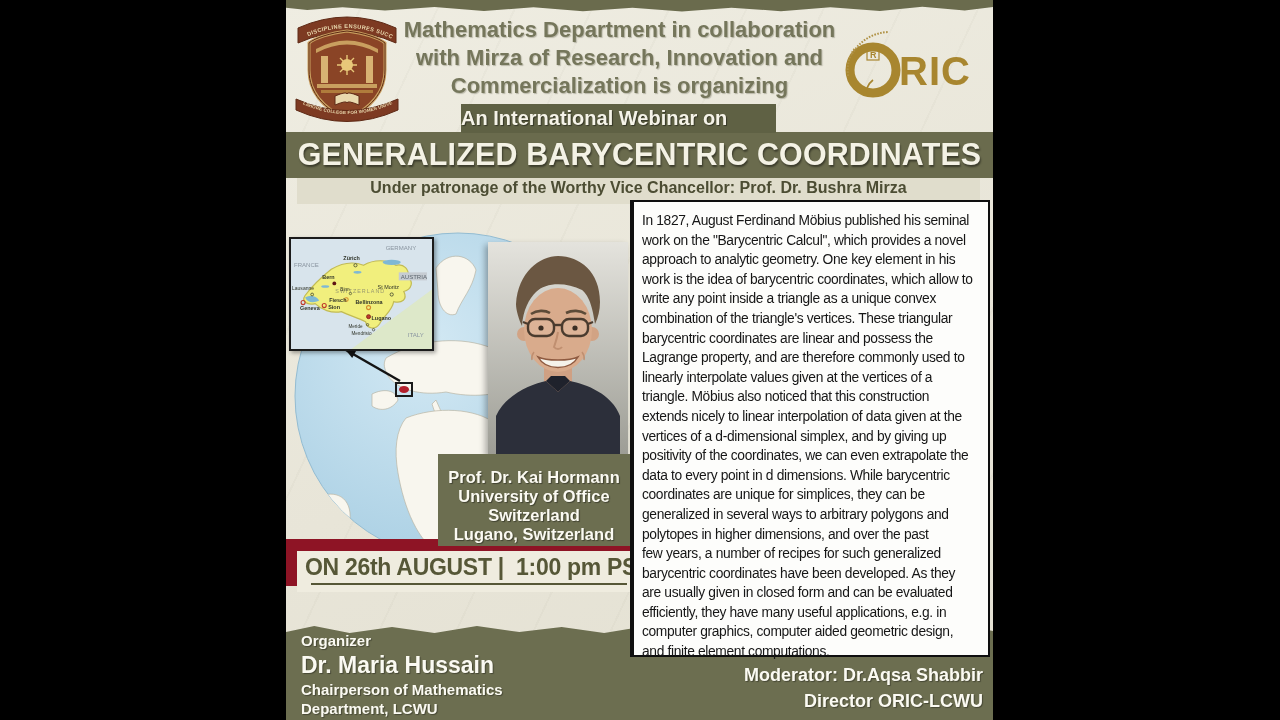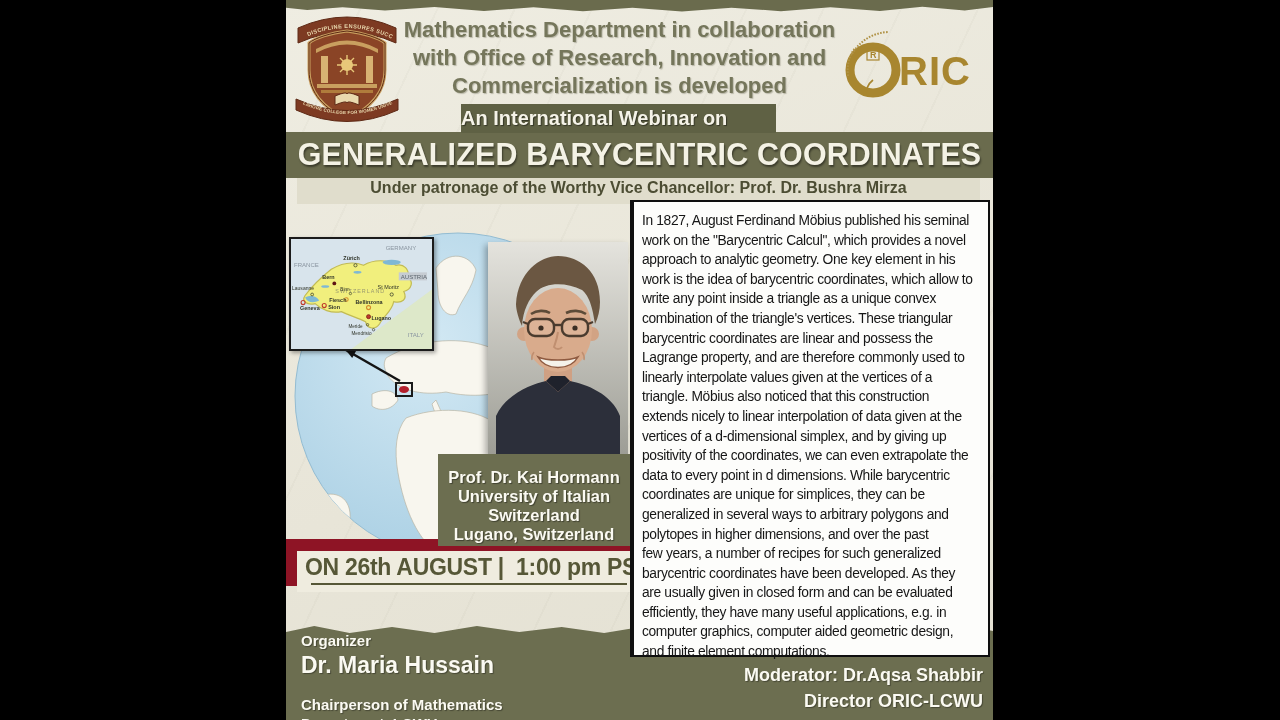--- a/index.html
+++ b/index.html
@@ -48,21 +48,21 @@
           border:2px solid #0f0f0f;border-left-width:4px;box-sizing:border-box;z-index:5;
           padding:9px 12px 0 8px;color:#161616;font-size:13.8px;line-height:19.6px;
           letter-spacing:-0.35px;}
   
   .footer{position:absolute;left:0;top:620px;width:100%;height:100px;background:#6c6e50;z-index:2;
           clip-path:polygon(0 12%,4% 6%,9% 13%,15% 7%,21% 13%,27% 6%,33% 12%,39% 7%,45% 13%,51% 6%,57% 12%,63% 7%,69% 13%,75% 6%,81% 12%,87% 7%,93% 13%,97% 7%,100% 11%,100% 100%,0 100%);}
   .organizer{position:absolute;left:15px;top:12px;color:#fbfaf2;text-shadow:1px 1px 1px rgba(0,0,0,0.35);}
   .organizer .lbl{font-weight:bold;font-size:15px;}
   .organizer .nm{font-weight:bold;font-size:23px;margin-top:3px;}
   .organizer .r1,.organizer .r2{font-weight:bold;font-size:15px;line-height:19px;}
-  .organizer .r1{margin-top:16px;}
+  .organizer .r1{margin-top:1px;}
   .moderator{position:absolute;right:10px;top:42px;text-align:right;color:#fbfaf2;font-weight:bold;
           font-size:18px;line-height:26px;text-shadow:1px 1px 1px rgba(0,0,0,0.35);}
 </style>
 </head>
 <body>
 
 <div class="stage">
   <div class="poster">
 
     <div class="top-strip"></div>
@@ -83,22 +83,22 @@
       <path d="M45,57 h20 M55,47 v20 M48,50 l14,14 M62,50 l-14,14" stroke="#e8c87a" stroke-width="1.4"></path>
       <rect x="25" y="76" width="60" height="4" fill="#c99f5f"></rect>
       <rect x="29" y="82" width="52" height="3" fill="#b07c3c"></rect>
       <path d="M43,88 Q55,83 55,86 Q55,83 67,88 L67,97 Q55,92 55,95 Q55,92 43,97 Z" fill="#e9d9ae" stroke="#5e2a16" stroke-width="1"></path>
       <path d="M4,91 Q55,114 106,91 L106,102 Q55,125 4,102 Z" fill="#7d3a22" stroke="#5e2a16" stroke-width="1"></path>
       <text font-size="4.5" font-weight="bold" fill="#e9d9ae" letter-spacing="0.2"><textPath href="#crestBotArc" startOffset="3%">LAHORE COLLEGE FOR WOMEN UNIVERSITY</textPath></text>
     </svg>
 
     <div class="header-text">
       <div>Mathematics Department in collaboration</div>
-      <div>with Office of Research, Innovation and</div>
-      <div>Commercialization is developed</div>
+      <div>with Mirza of Research, Innovation and</div>
+      <div>Commercialization is organizing</div>
     </div>
 
     <svg class="oric" viewBox="0 0 142 84">
       <circle cx="30" cy="50" r="23" fill="none" stroke="#a8862f" stroke-width="9"></circle>
       <rect x="24" y="28" width="12" height="12" fill="none" stroke="#a8862f" stroke-width="1.2"></rect>
       <text x="27" y="38" font-size="9" fill="#a8862f" font-weight="bold">R</text>
       <path d="M30,60 q-9,7 -5,16" stroke="#a8862f" stroke-width="1.6" fill="none"></path>
       <path d="M9,34 Q22,13 46,12" stroke="#b09245" stroke-width="2" stroke-dasharray="1.6 1.4" fill="none"></path>
       <path d="M5,56 Q3,40 12,28" stroke="#b09245" stroke-width="2" stroke-dasharray="1.6 1.4" fill="none"></path>
       <text x="56" y="65" font-size="40" font-weight="bold" fill="#a8862f" letter-spacing="1">RIC</text>
@@ -206,21 +206,21 @@
       <line x1="100" y1="82" x2="105" y2="80" stroke="#4a3b2e" stroke-width="2"></line>
       <circle cx="53" cy="86" r="2.6" fill="#3a2e24"></circle>
       <circle cx="87" cy="86" r="2.6" fill="#3a2e24"></circle>
       <path d="M70,90 C69,97 67,102 66,105 C68,107.5 72,107.5 74,105" stroke="#c08f70" stroke-width="2" fill="none"></path>
       <path d="M50,115 C58,129 82,129 90,115 C82,119 58,119 50,115 Z" fill="#f5f2ea" stroke="#8e5a40" stroke-width="1.5"></path>
       <path d="M46,110 q-3,4 -2,8 M94,110 q3,4 2,8" stroke="#c08f70" stroke-width="1.4" fill="none"></path>
     </svg>
 
     <div class="speaker-box">
       <div>Prof. Dr. Kai Hormann</div>
-      <div>University of Italian</div>
+      <div>University of Office</div>
       <div>Switzerland</div>
       <div>Lugano, Switzerland</div>
     </div>
 
     <div class="date-topbar"></div>
     <div class="date-leftbar"></div>
     <div class="date-box">
       <div class="d">ON 26th AUGUST |  1:00 pm PST</div>
       <div class="date-underline"></div>
     </div>

